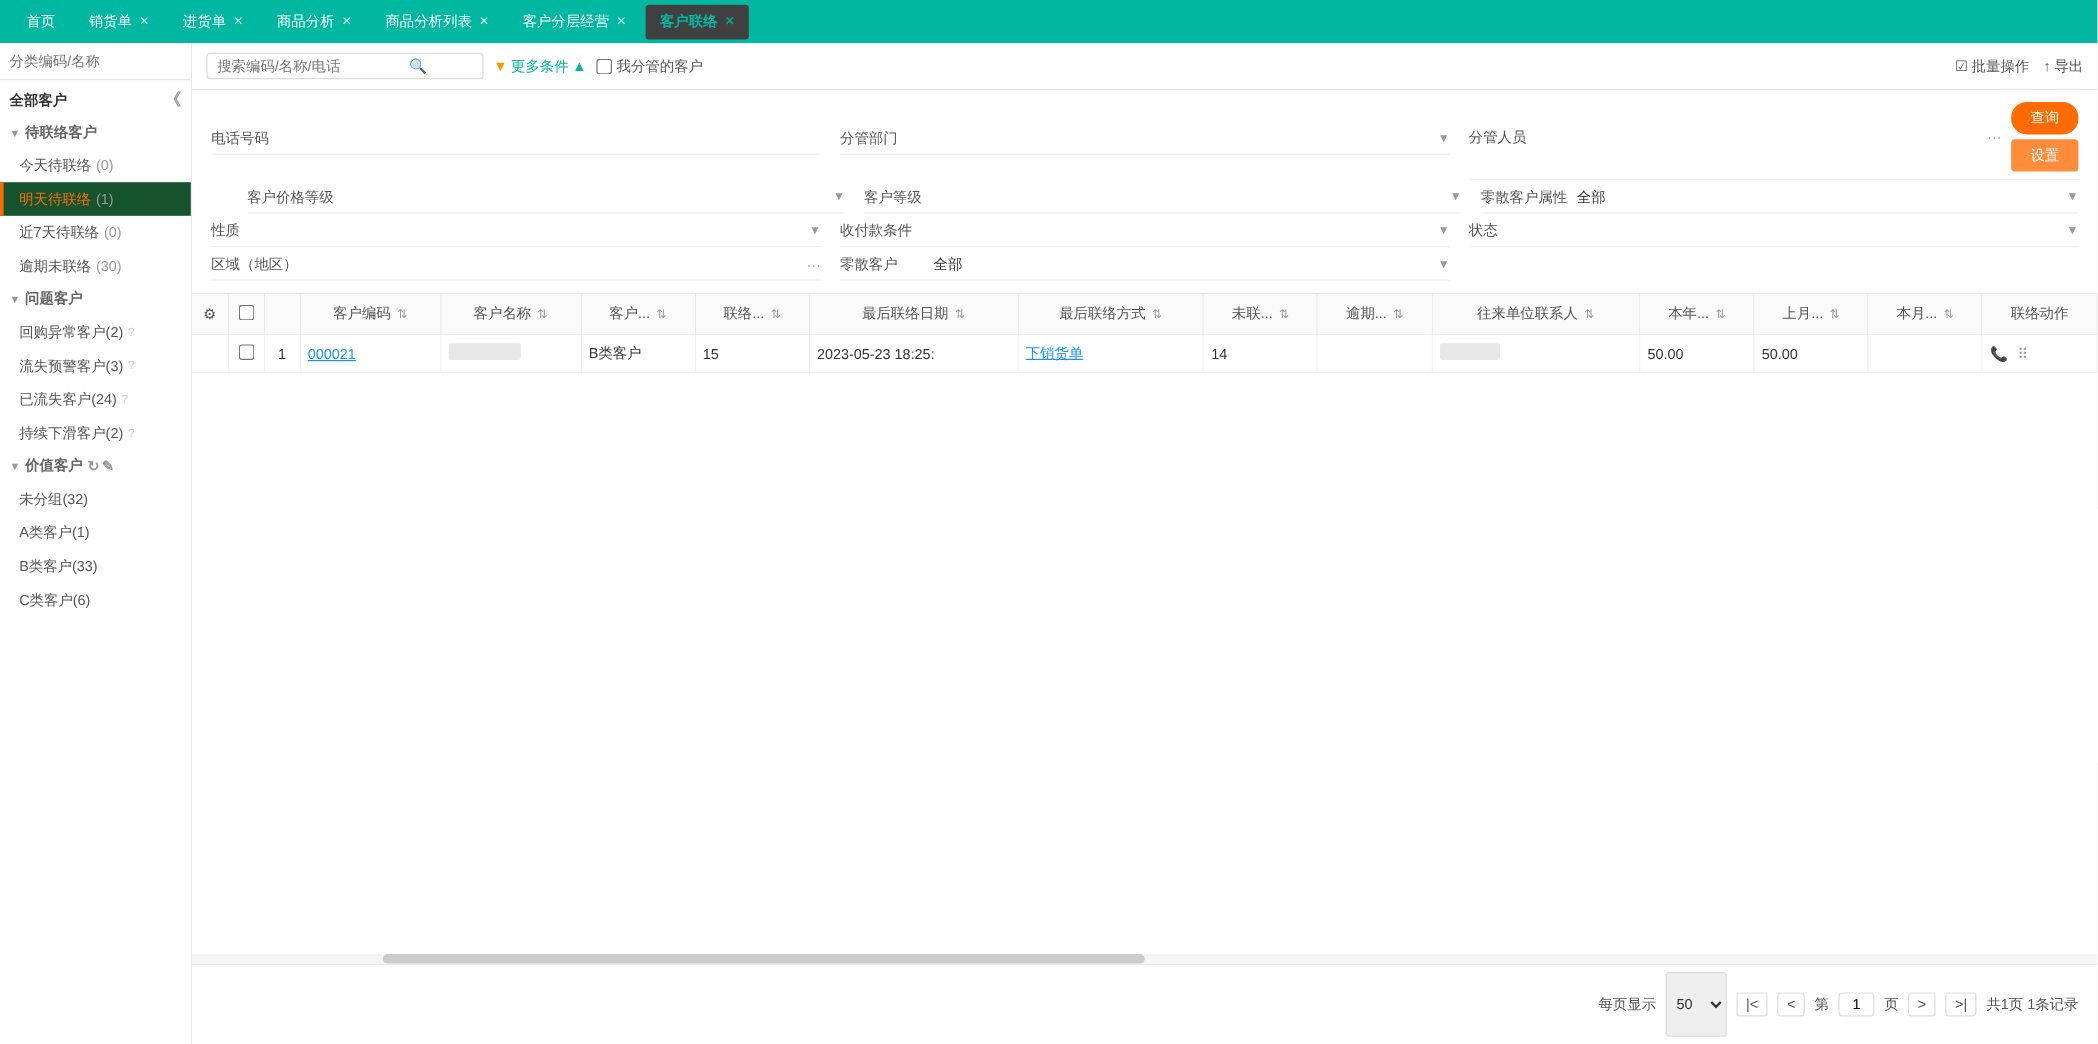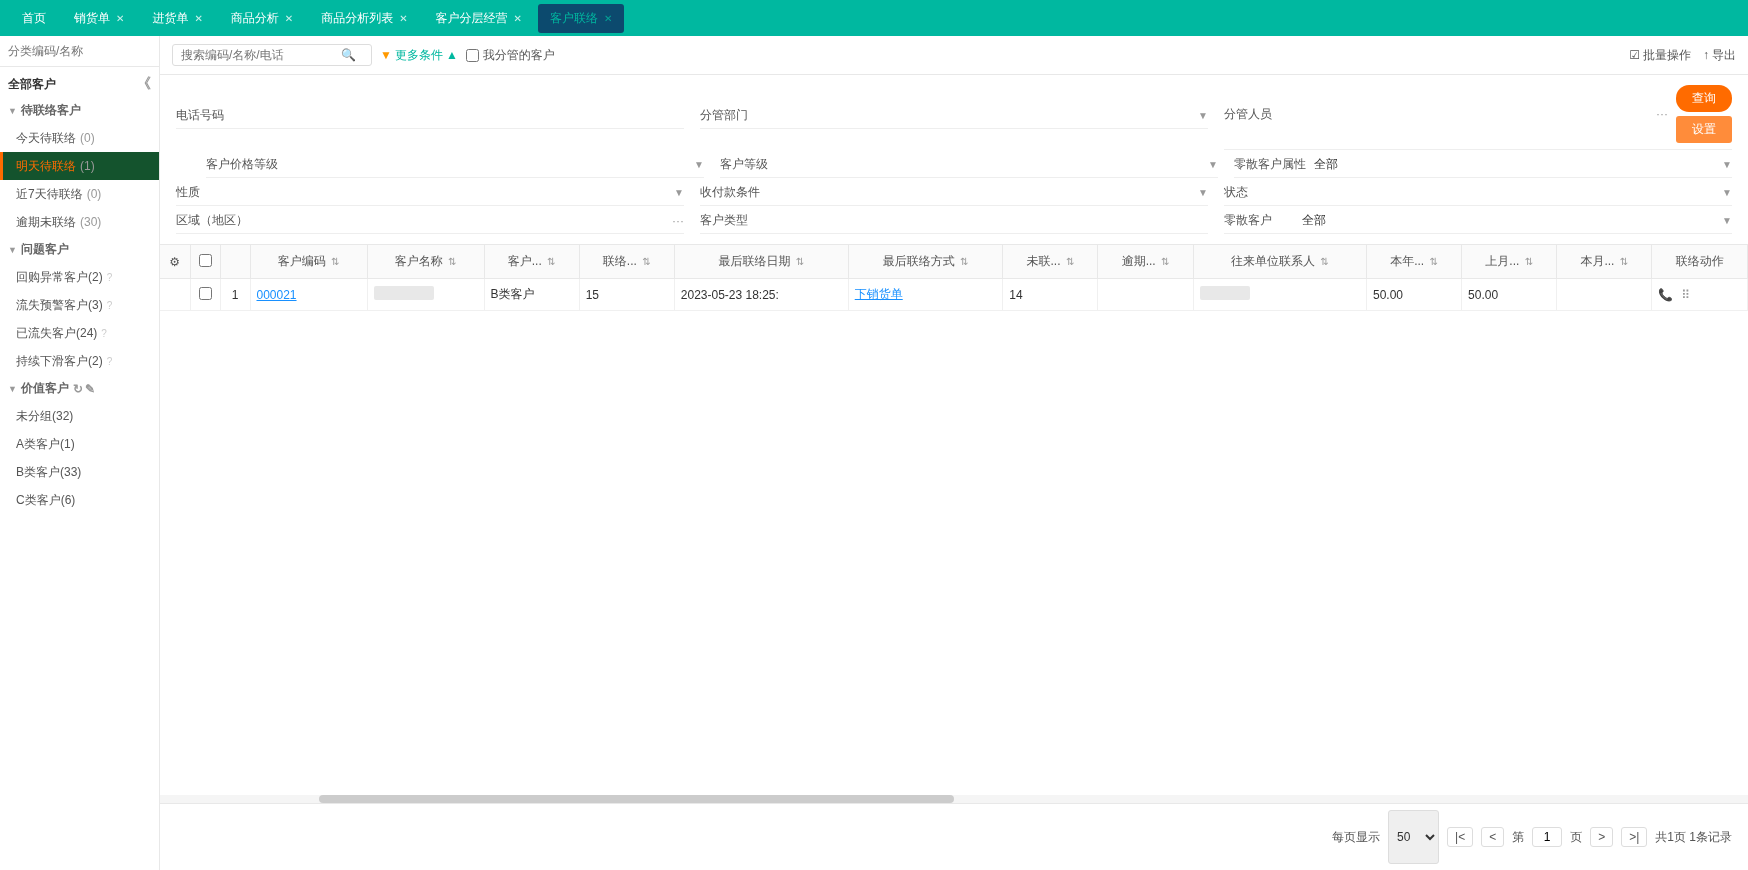--- a/index.html
+++ b/index.html
@@ -18,21 +18,21 @@
       color: #fff;
       padding: 6px 12px;
       cursor: pointer;
       border-radius: 3px;
       white-space: nowrap;
       display: flex;
       align-items: center;
       gap: 4px;
       font-size: 13px;
     }
-    .nav-item.active { background: #0c4a6e; color: #00b8a0; font-weight: normal; }
+    .nav-item.active { background: #404040; color: #00b8a0; font-weight: bold; }
     .nav-close {
       font-size: 10px;
       margin-left: 2px;
       color: inherit;
       opacity: 0.8;
     }
 
     
     .main-layout {
       display: flex;
@@ -113,21 +113,21 @@
       align-items: center;
       gap: 8px;
       border-bottom: 1px solid #e8e8e8;
     }
     .search-input-wrap {
       display: flex;
       align-items: center;
       border: 1px solid #ddd;
       border-radius: 3px;
       padding: 3px 8px;
-      width: 200px;
+      width: 231px;
     }
     .search-input-wrap input {
       border: none;
       outline: none;
       font-size: 12px;
       color: #999;
       width: 160px;
     }
     .search-icon-btn { cursor: pointer; color: #999; }
     .filter-btn {
@@ -504,26 +504,20 @@
         </div>
       </div>
 
       <div style="display:grid; grid-template-columns:1fr 1fr 1fr; gap:8px 16px; align-items:center;">
         <div class="filter-row">
           <span class="filter-label">区域（地区）</span>
           <div class="filter-select">
             <span class="filter-select-val"></span>
           </div>
           <span class="ellipsis-btn">···</span>
-        </div>
-        <div class="filter-row">
-          <span class="filter-label">客户类型</span>
-          <div class="filter-select">
-            <span class="filter-select-val"></span>
-          </div>
         </div>
         <div class="filter-row">
           <span class="filter-label">零散客户</span>
           <div class="filter-select">
             <span class="filter-select-val">全部</span>
             <span class="chevron-down">▼</span>
           </div>
         </div>
       </div>
     </div>

